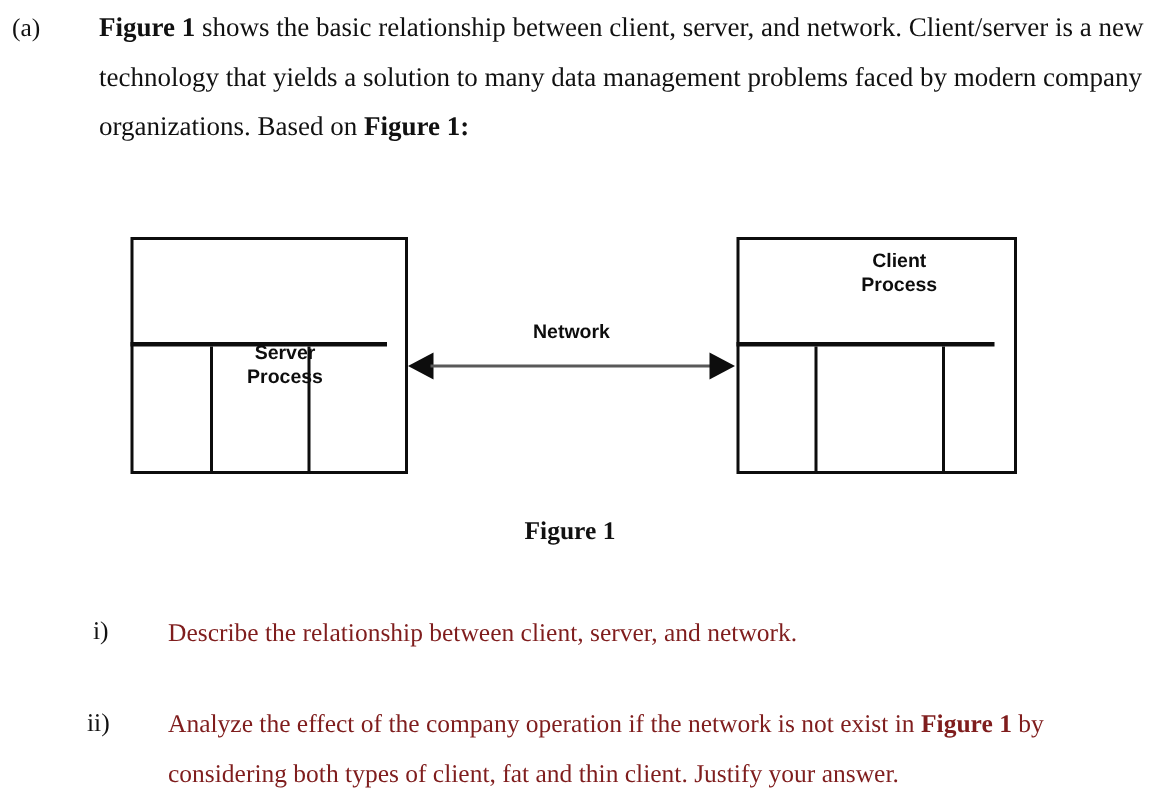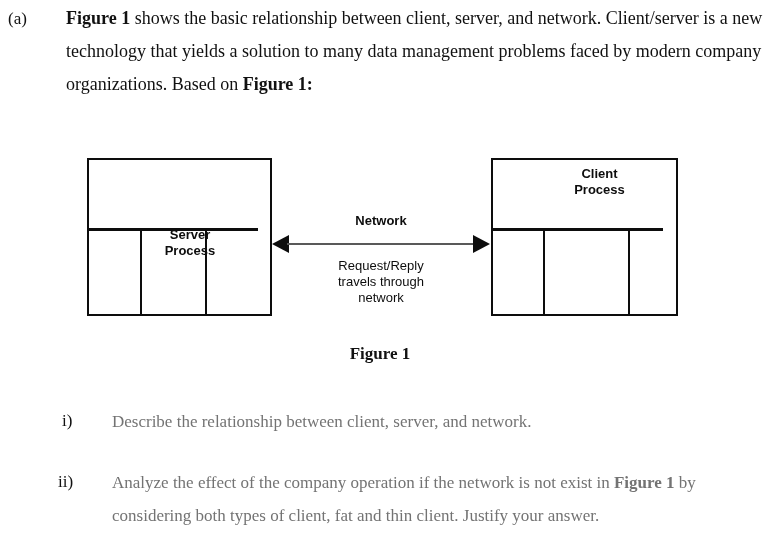--- a/index.html
+++ b/index.html
@@ -143,21 +143,21 @@
     font-family: "Liberation Serif", serif;
     font-size: 17px;
     line-height: 1;
     color: #111111;
   }
   .sub-body {
     position: absolute;
     font-family: "Liberation Serif", serif;
     font-size: 17px;
     line-height: 33px;
-    color: #737373;
+    color: #7f1d1d;
   }
 </style>
 </head>
 <body>
 
 <div class="qa-block">
 
   <span class="q-marker" style="left:8px; top:10px;">(a)</span>
 
   <div class="q-body" style="left:66px; top:2px; width:700px;">
@@ -190,23 +190,20 @@
   <div class="vdivider" style="left:628px; top:231px; height:85px;"></div>
 
   <div class="arrow-wrap" style="left:272px; top:234px; width:218px; height:20px;">
     <div class="arrow-head left" style="left:0px; top:1px;"></div>
     <div class="arrow-line" style="left:15px; top:9px; width:188px;"></div>
     <div class="arrow-head right" style="left:201px; top:1px;"></div>
   </div>
 
   <div class="net-label" style="left:272px; top:213px; width:218px;">Network</div>
 
-  <div class="net-desc" style="left:272px; top:258px; width:218px;">Request/Reply
-travels through
-network</div>
 
   <div class="fig-caption" style="left:0px; top:344px; width:760px;">Figure 1</div>
 </div>
 
 <div>
   <span class="sub-marker" style="left:62px; top:412px;">i)</span>
   <div class="sub-body" style="left:112px; top:405px; width:650px;">Describe the relationship between client, server, and network.</div>
 </div>
 
 <div>

